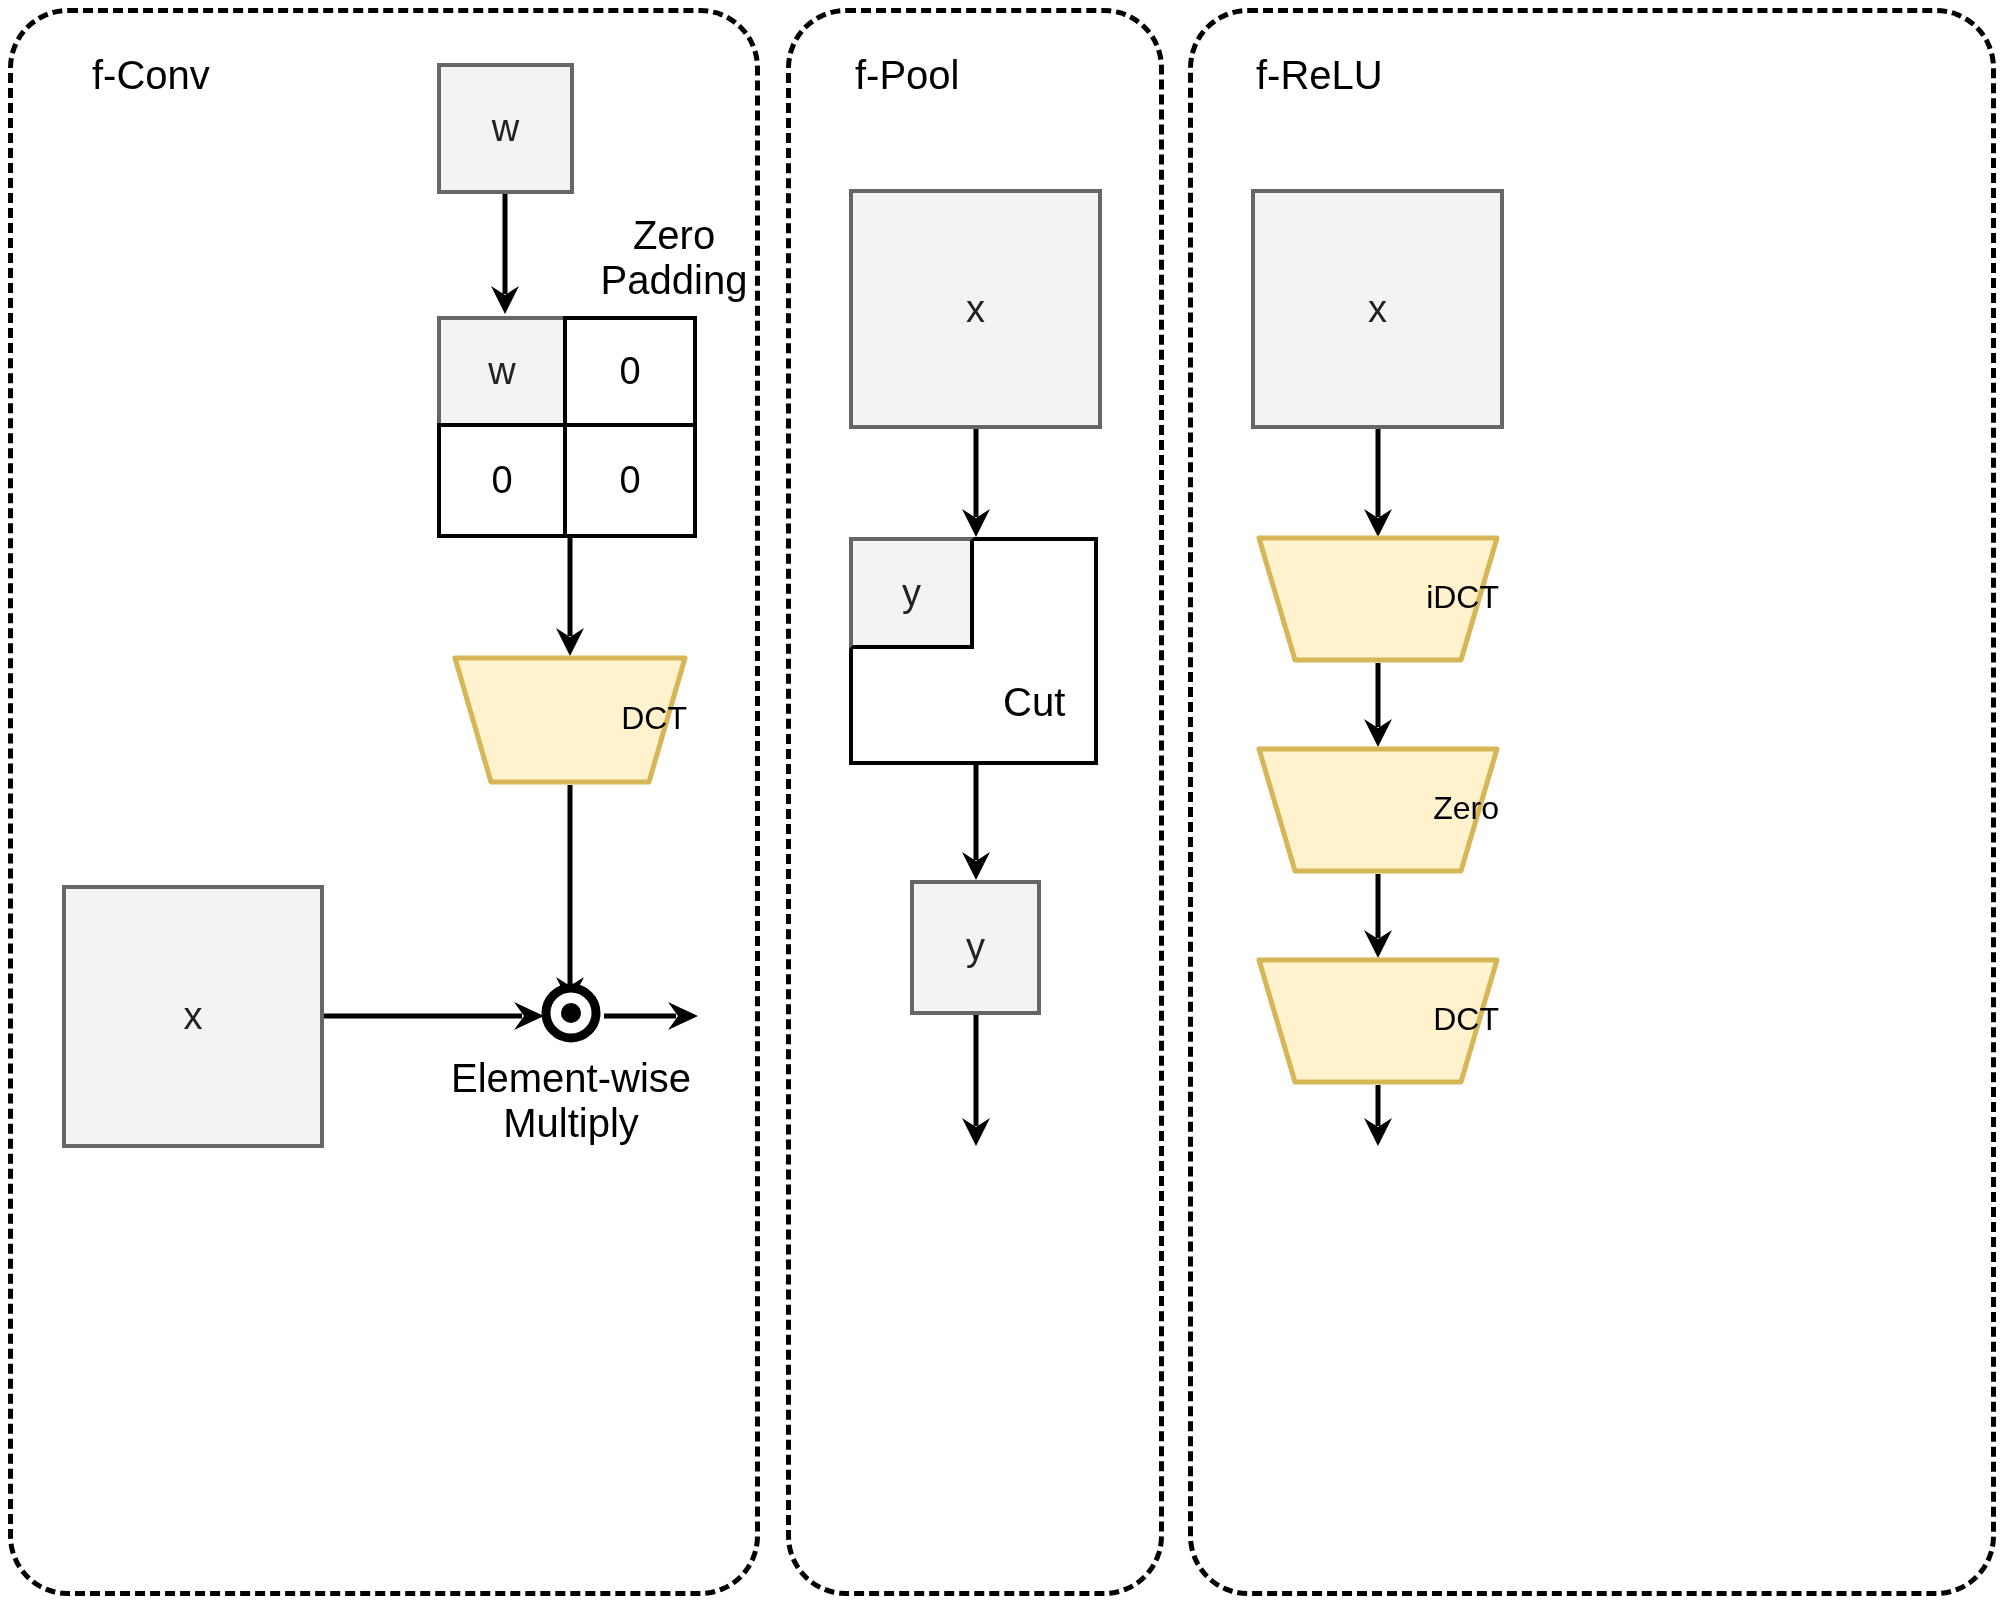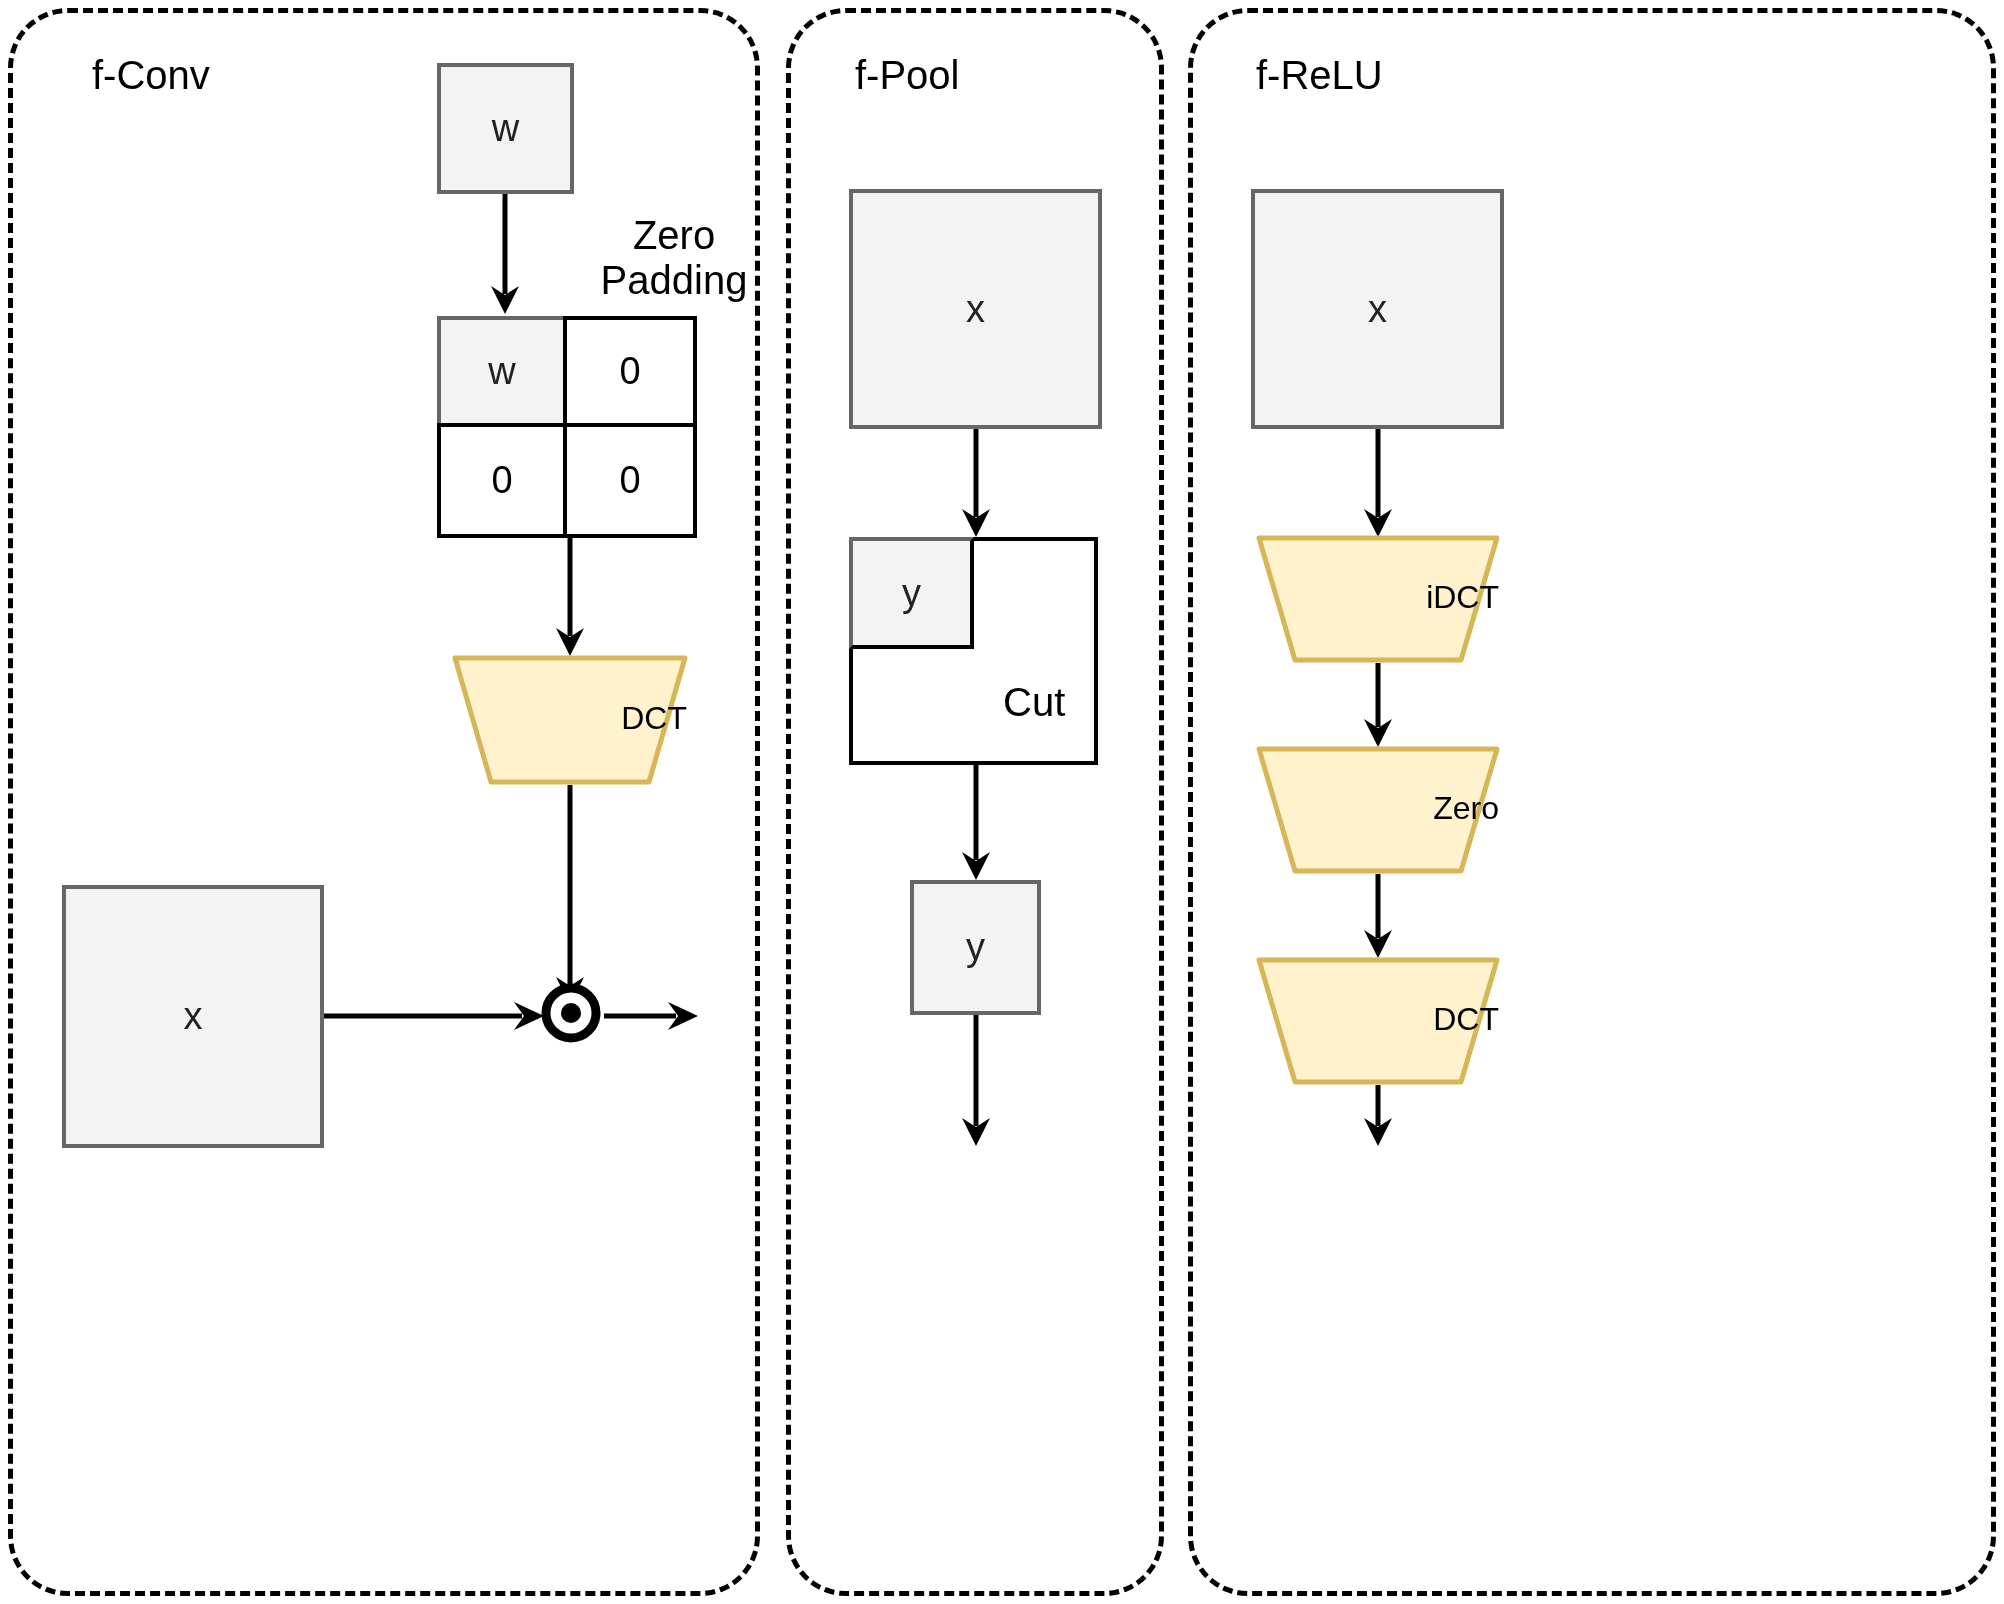--- a/index.html
+++ b/index.html
@@ -153,20 +153,22 @@
     </svg>
   </div>
 
   <div class="conn" style="left:604px; top:1000px; width:96px; height:32px;">
     <svg width="96" height="32" viewBox="0 0 96 32">
       <line x1="0" y1="16" x2="72" y2="16" stroke="#000" stroke-width="5"></line>
       <polygon points="94,16 64,2 74,16 64,30" fill="#000"></polygon>
     </svg>
   </div>
 
+  <div class="ftext" style="left:421px; top:1056px; width:300px;">Element-wise
+Multiply</div>
 
   <div class="panel" style="left:786px; top:8px; width:378px; height:1588px;"></div>
   <div class="panel-title" style="left:855px; top:55px;">f-Pool</div>
 
   <div class="gbox" style="left:849px; top:189px; width:253px; height:240px;">x</div>
 
   <div class="conn" style="left:956px; top:429px; width:40px; height:110px;">
     <svg width="40" height="110" viewBox="0 0 40 110">
       <line x1="20" y1="0" x2="20" y2="88" stroke="#000" stroke-width="5"></line>
       <polygon points="20,108 6,80 20,89 34,80" fill="#000"></polygon>

